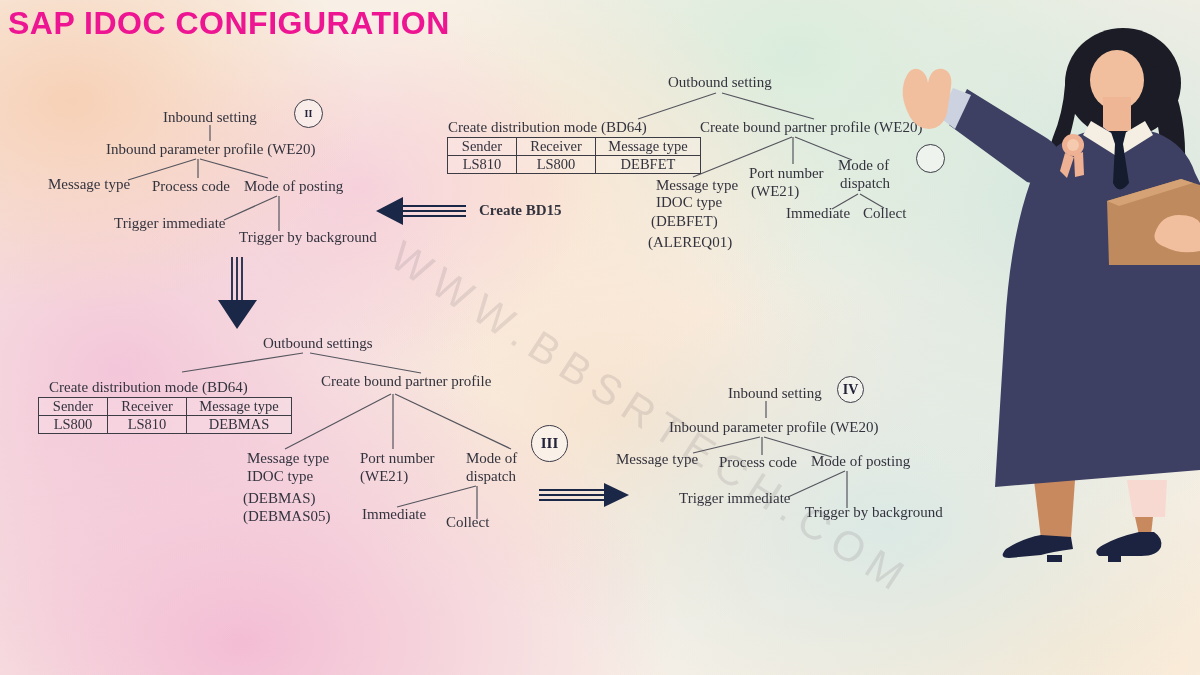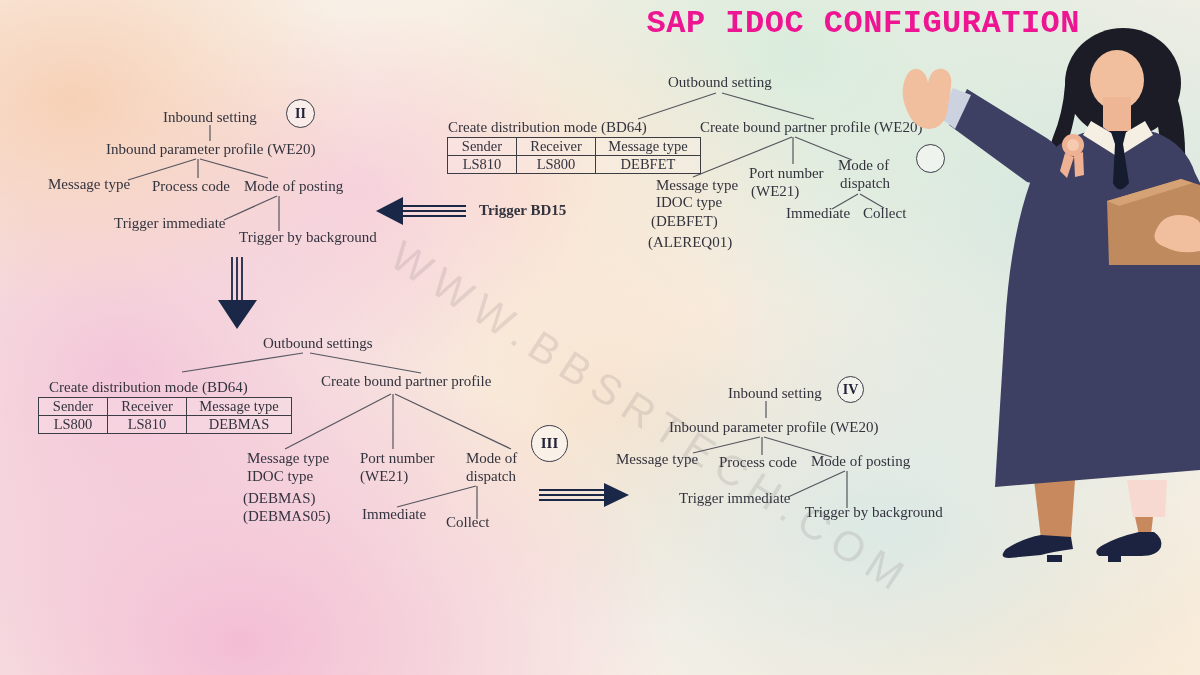--- a/index.html
+++ b/index.html
@@ -13,22 +13,22 @@
       radial-gradient(ellipse 340px 260px at 30% 28%, rgba(246,205,220,.8), rgba(246,205,220,0) 70%),
       radial-gradient(ellipse 420px 300px at 44% 28%, rgba(251,228,207,.85), rgba(251,228,207,0) 70%),
       radial-gradient(ellipse 500px 380px at 66% 8%, rgba(216,236,220,.95), rgba(216,236,220,0) 70%),
       radial-gradient(ellipse 540px 430px at 90% 30%, rgba(210,231,223,.95), rgba(210,231,223,0) 72%),
       radial-gradient(ellipse 500px 340px at 74% 78%, rgba(214,232,229,.85), rgba(214,232,229,0) 72%),
       radial-gradient(ellipse 560px 320px at 90% 96%, rgba(250,233,211,.95), rgba(250,233,211,0) 72%),
       radial-gradient(ellipse 440px 300px at 52% 62%, rgba(248,223,199,.75), rgba(248,223,199,0) 70%);
     font-family:"Liberation Serif","DejaVu Serif",serif;
   }
   .title{
-    position:absolute;left:0;top:5px;width:1080px;text-align:right;
-    font-family:Liberation Mono, monospace;
+    position:absolute;left:8px;top:5px;width:1080px;text-align:left;
+    font-family:Liberation Sans, sans-serif;
     font-size:32px;font-weight:800;letter-spacing:.5px;color:#ee1592;z-index:2;
   }
   .watermark{
     position:absolute;left:408px;top:232px;z-index:0;
     font-family:"Liberation Sans",sans-serif;font-size:42px;letter-spacing:9px;
     color:rgba(130,118,124,.18);white-space:nowrap;
     transform:rotate(33deg);transform-origin:left top;
   }
   .lbl{
     position:absolute;z-index:2;white-space:nowrap;
@@ -108,21 +108,21 @@
       </g>
       <g>
         <path d="M539,490 H606" stroke-width="1.8" fill="none"></path>
         <path d="M539,495 H606" stroke-width="1.8" fill="none"></path>
         <path d="M539,500 H606" stroke-width="1.8" fill="none"></path>
         <polygon points="604,483 604,507 629,495" stroke="none"></polygon>
       </g>
     </g>
   </svg>
 
-  <div class="badge" style="left:286px;top:99px;width:27px;height:27px;font-size:14px">II</div>
+  <div class="badge" style="left:294px;top:99px;width:27px;height:27px;font-size:10px">II</div>
   <div class="lbl" style="left:163px;top:110px">Inbound setting</div>
   <div class="lbl" style="left:106px;top:142px">Inbound parameter profile (WE20)</div>
   <div class="lbl" style="left:48px;top:177px">Message type</div>
   <div class="lbl" style="left:152px;top:179px">Process code</div>
   <div class="lbl" style="left:244px;top:179px">Mode of posting</div>
   <div class="lbl" style="left:114px;top:216px">Trigger immediate</div>
   <div class="lbl" style="left:239px;top:230px">Trigger by background</div>
 
   <div class="badge" style="left:916px;top:144px;width:27px;height:27px;z-index:1"></div>
   <div class="lbl" style="left:668px;top:75px">Outbound setting</div>
@@ -146,21 +146,21 @@
   <div class="lbl" style="left:656px;top:195px">IDOC type</div>
   <div class="lbl" style="left:651px;top:214px">(DEBFET)</div>
   <div class="lbl" style="left:648px;top:235px">(ALEREQ01)</div>
   <div class="lbl" style="left:749px;top:166px">Port number</div>
   <div class="lbl" style="left:751px;top:184px">(WE21)</div>
   <div class="lbl" style="left:838px;top:158px">Mode of</div>
   <div class="lbl" style="left:840px;top:176px">dispatch</div>
   <div class="lbl" style="left:786px;top:206px">Immediate</div>
   <div class="lbl" style="left:863px;top:206px">Collect</div>
 
-  <div class="lbl bold" style="left:479px;top:203px">Trigger BD15</div>
+  <div class="lbl bold" style="left:479px;top:203px">Create BD15</div>
 
   <div class="badge" style="left:531px;top:425px;width:35px;height:35px;font-size:15px">III</div>
   <div class="lbl" style="left:263px;top:336px">Outbound settings</div>
   <div class="lbl" style="left:49px;top:380px">Create distribution mode (BD64)</div>
   <table class="cfg-table" style="left:38px;top:397px">
     <tbody>
         <tr>
       <th class="c1">Sender</th>
       <th class="c2">Receiver</th>
       <th class="c3">Message type</th>

